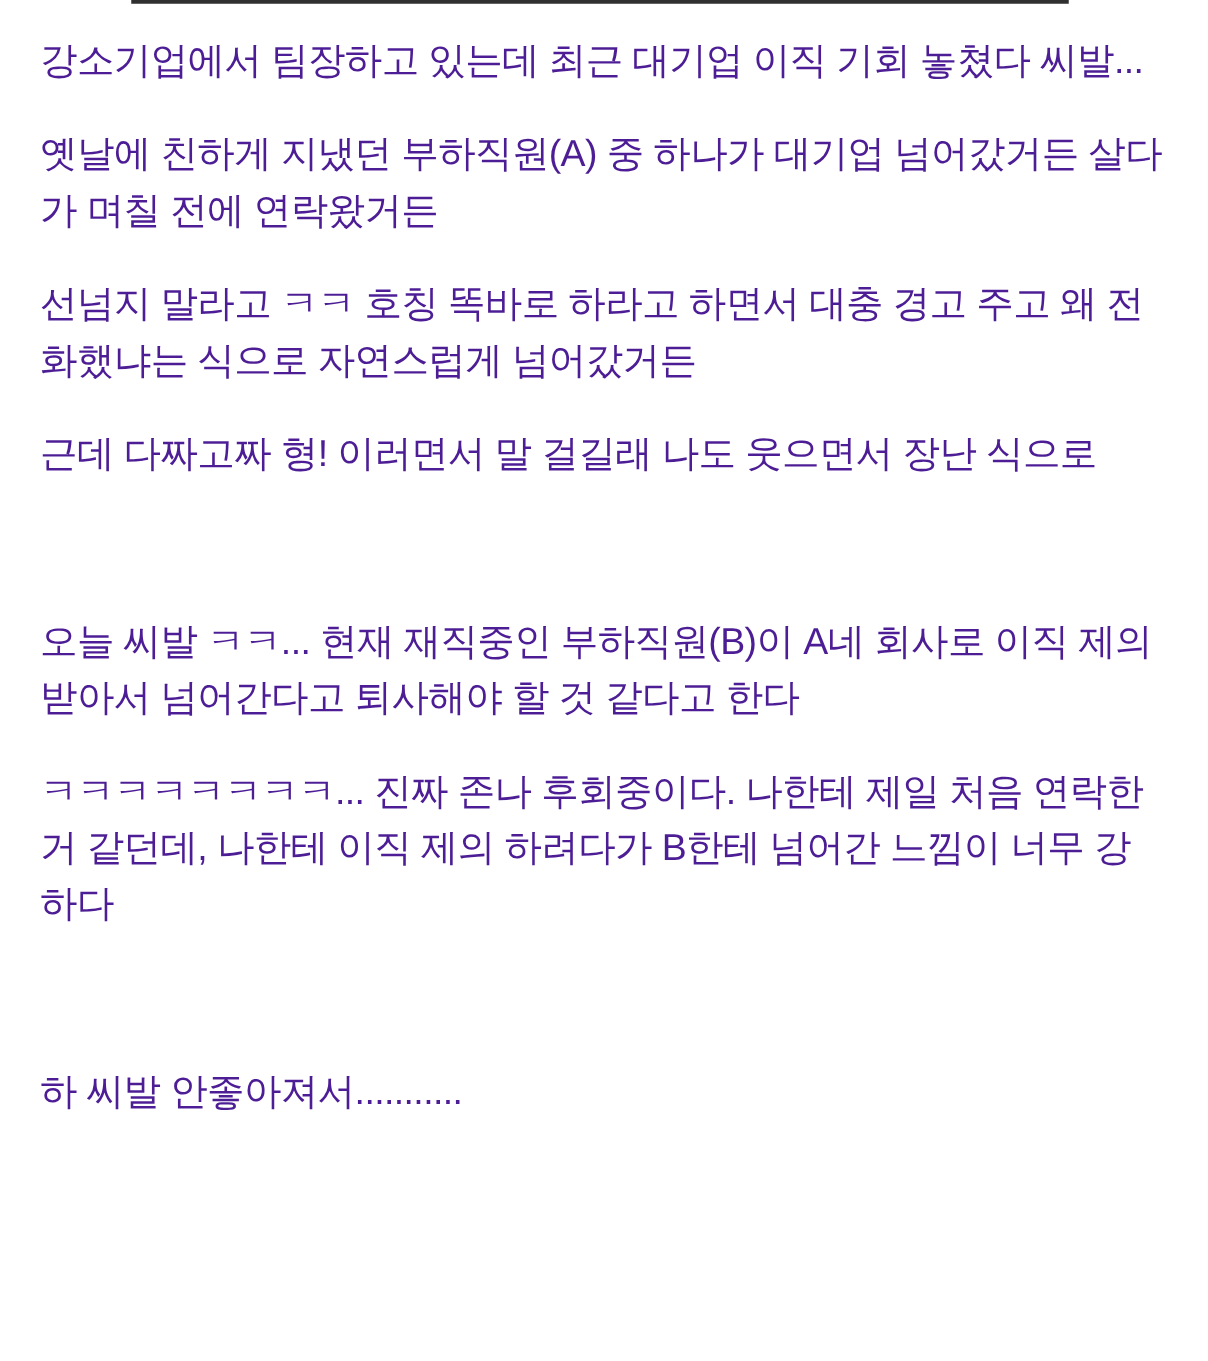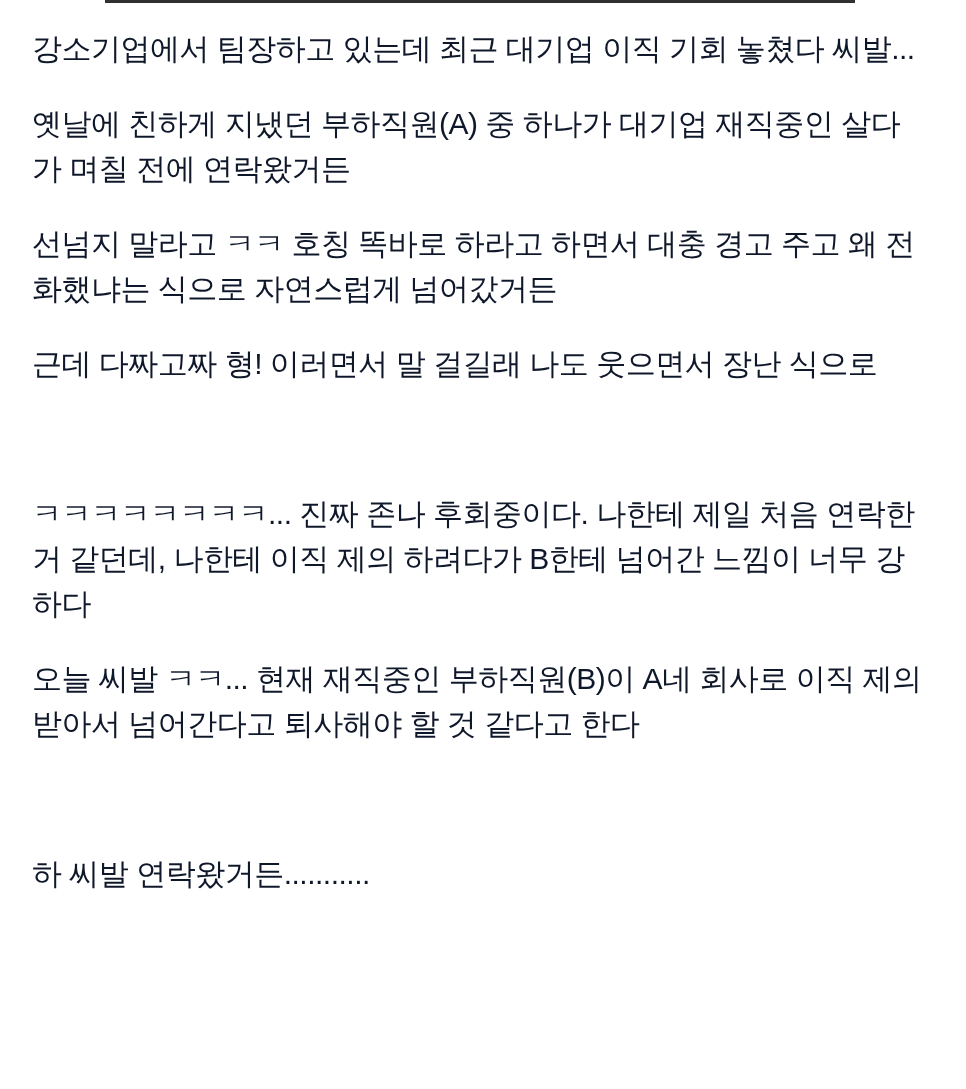--- a/index.html
+++ b/index.html
@@ -28,45 +28,45 @@
     left: 0;
     width: 966px;
     box-sizing: border-box;
     padding: 26px 28px 0 32px;
   }
   .para {
     margin: 30px 0 0 0;
     font-size: 30px;
     line-height: 45px;
     letter-spacing: -0.5px;
-    color: #0f172a;
+    color: #4c1d95;
     white-space: pre-line;
     word-break: break-all;
     font-weight: 400;
   }
   .para:first-child {
     margin-top: 0;
   }
   .para.blank {
     height: 45px;
   }
 </style>
 </head>
 <body>
 
 <div class="top-bar"></div>
 
 <div class="post-body">
     <div class="para">강소기업에서 팀장하고 있는데 최근 대기업 이직 기회 놓쳤다 씨발...</div>
-    <div class="para">옛날에 친하게 지냈던 부하직원(A) 중 하나가 대기업 재직중인 살다
+    <div class="para">옛날에 친하게 지냈던 부하직원(A) 중 하나가 대기업 넘어갔거든 살다
 가 며칠 전에 연락왔거든</div>
     <div class="para">선넘지 말라고 ㅋㅋ 호칭 똑바로 하라고 하면서 대충 경고 주고 왜 전
 화했냐는 식으로 자연스럽게 넘어갔거든</div>
     <div class="para">근데 다짜고짜 형! 이러면서 말 걸길래 나도 웃으면서 장난 식으로</div>
     <div class="para blank"></div>
+    <div class="para">오늘 씨발 ㅋㅋ... 현재 재직중인 부하직원(B)이 A네 회사로 이직 제의
+받아서 넘어간다고 퇴사해야 할 것 같다고 한다</div>
     <div class="para">ㅋㅋㅋㅋㅋㅋㅋㅋ... 진짜 존나 후회중이다. 나한테 제일 처음 연락한
 거 같던데, 나한테 이직 제의 하려다가 B한테 넘어간 느낌이 너무 강
 하다</div>
-    <div class="para">오늘 씨발 ㅋㅋ... 현재 재직중인 부하직원(B)이 A네 회사로 이직 제의
-받아서 넘어간다고 퇴사해야 할 것 같다고 한다</div>
     <div class="para blank"></div>
-    <div class="para">하 씨발 연락왔거든...........</div>
+    <div class="para">하 씨발 안좋아져서...........</div>
   </div>
 
 </body></html>

